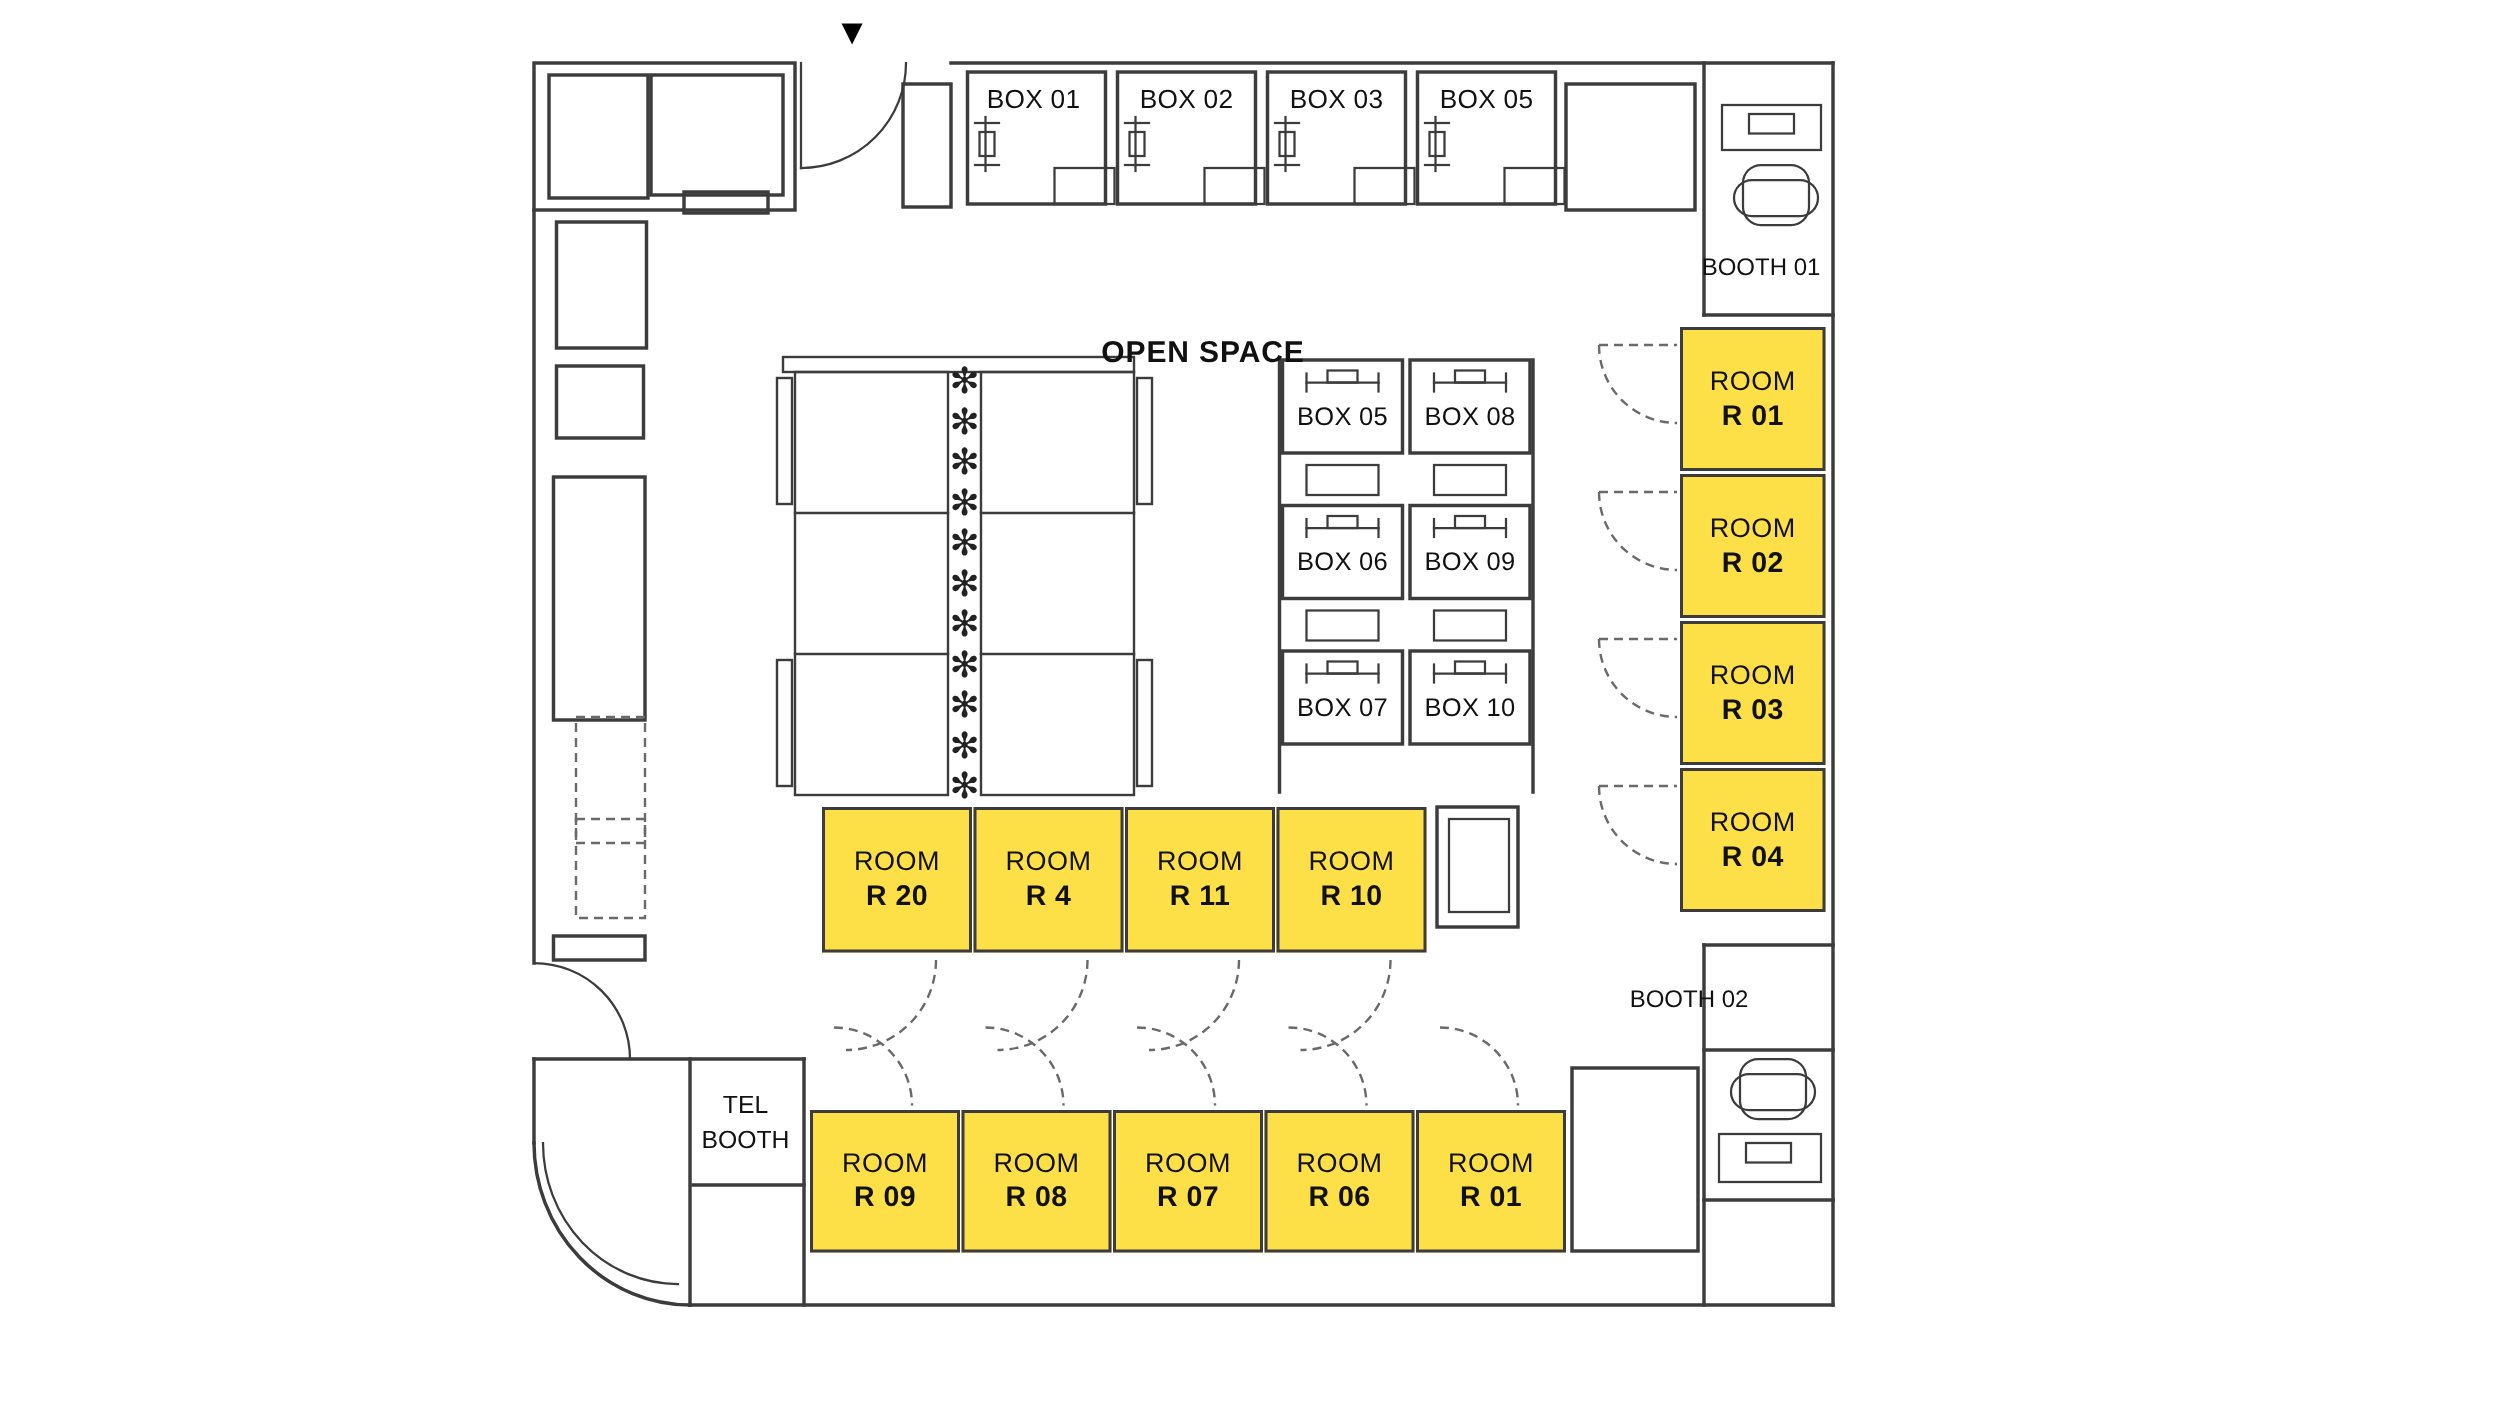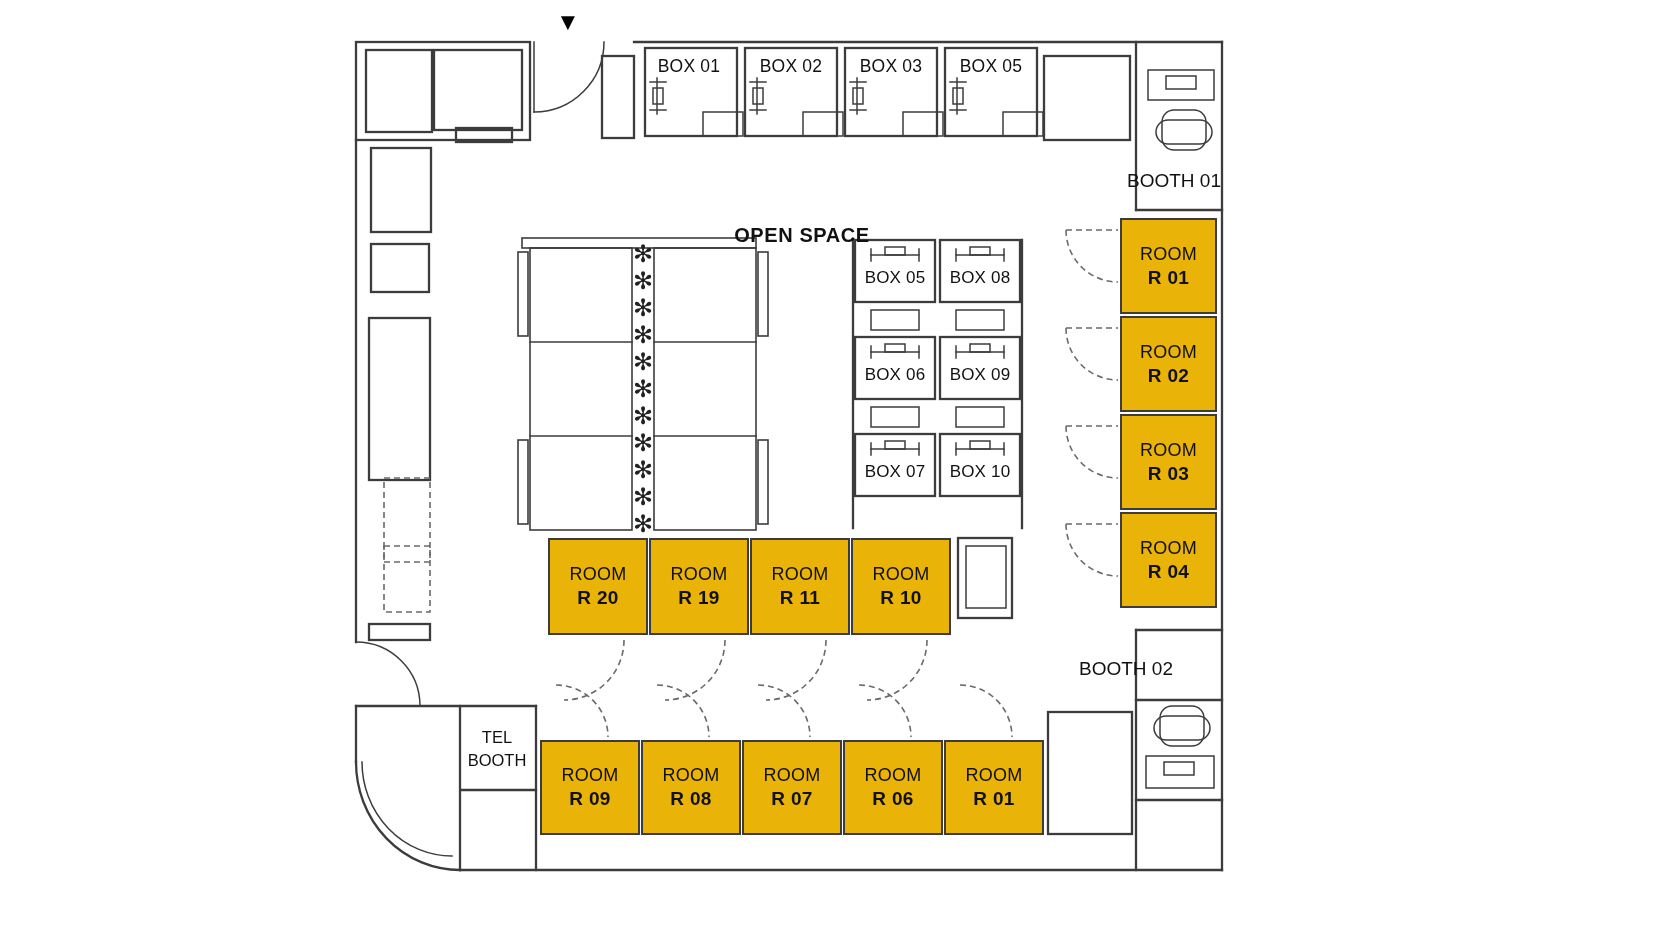--- a/index.html
+++ b/index.html
@@ -6,30 +6,30 @@
   html,body { background:#fff; }
   body { font-family:"Liberation Sans", sans-serif; color:var(--text,#111); }
   .plan { position:relative; width:1662px; height:936px; background:#fff; overflow:hidden; }
   .plan > svg { position:absolute; left:0; top:0; }
   .w    { stroke:var(--wall,#3c3c3c); fill:none; stroke-width:2.3; stroke-linecap:square; }
   .w15  { stroke-width:1.5; }
   .w16  { stroke-width:1.6; }
   .dash { stroke:var(--dash,#6a6a6a); fill:none; stroke-width:1.6; stroke-dasharray:6 4; }
   .lbl  { position:absolute; text-align:center; font-size:17px; letter-spacing:.2px; z-index:3; }
   .boxlbl { font-size:17.5px; }
-  .room { position:absolute; border:2px solid var(--wall,#3c3c3c); background:#eab308;
+  .room { position:absolute; border:2px solid var(--wall,#3c3c3c); background:#fde047;
           display:flex; flex-direction:column; align-items:center; justify-content:center;
           gap:2px; z-index:2; }
   .rt { font-size:18px; letter-spacing:.3px; }
   .rn { font-size:19px; font-weight:700; letter-spacing:.3px; }
   .entrance { position:absolute; left:548px; top:8px; width:40px; text-align:center;
               font-size:24px; color:#000; z-index:3; }
   .open-space { position:absolute; left:690px; top:180px; width:224px; text-align:center;
                 font-size:20px; font-weight:700; letter-spacing:.6px; z-index:3;margin-top:44px; }
-  .booth { position:absolute; text-align:center; font-size:19px; z-index:3; }
+  .booth { position:absolute; text-align:center; font-size:16px; z-index:3; }
   .tel { position:absolute; left:458px; top:726px; width:78px; text-align:center;
          font-size:16.5px; line-height:1.4; z-index:3; }
 </style>
 </head>
 <body>
 
 <div class="plan">
 
   <svg width="1662" height="936" viewBox="0 0 1662 936">
 
@@ -240,21 +240,21 @@
     <span class="rt">ROOM</span>
     <span class="rn">R 04</span>
   </div>
 
   <div class="room" style="left:548px;top:538px;width:100px;height:97px">
     <span class="rt">ROOM</span>
     <span class="rn">R 20</span>
   </div>
   <div class="room" style="left:649px;top:538px;width:100px;height:97px">
     <span class="rt">ROOM</span>
-    <span class="rn">R 19</span>
+    <span class="rn">R 4</span>
   </div>
   <div class="room" style="left:750px;top:538px;width:100px;height:97px">
     <span class="rt">ROOM</span>
     <span class="rn">R 11</span>
   </div>
   <div class="room" style="left:851px;top:538px;width:100px;height:97px">
     <span class="rt">ROOM</span>
     <span class="rn">R 10</span>
   </div>
 

